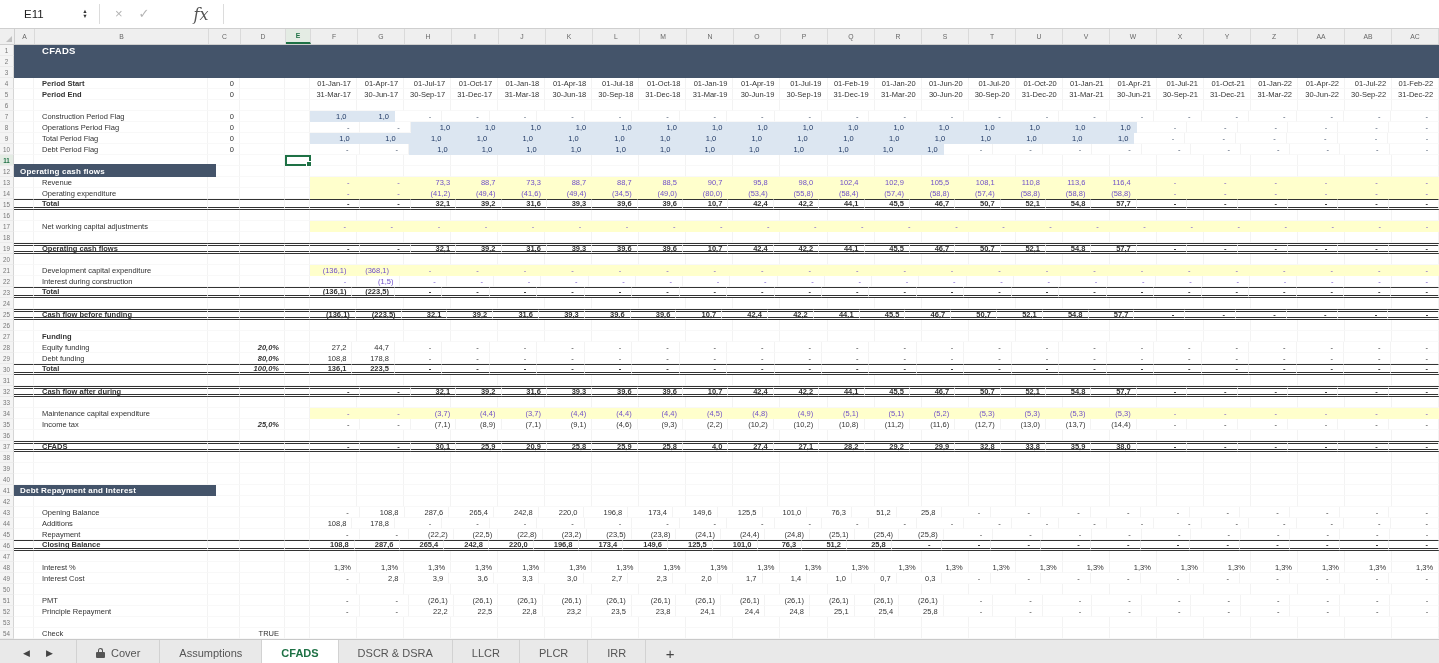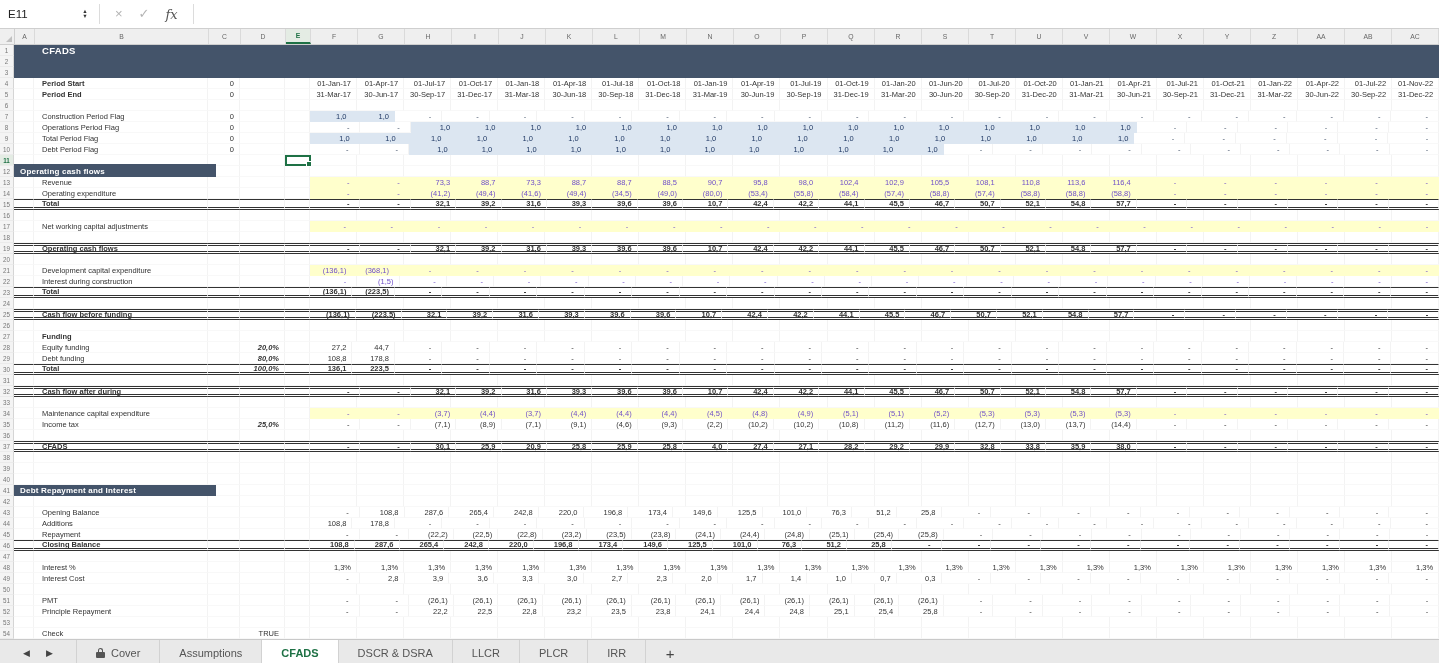--- a/index.html
+++ b/index.html
@@ -2,27 +2,27 @@
 <html><head>
 <meta charset="utf-8">
 <style>
   html,body{margin:0;padding:0;background:#fff;width:1439px;height:663px;overflow:hidden;
     font-family:"Liberation Sans",sans-serif;}
   .app{width:1439px;height:663px;display:flex;flex-direction:column;}
 
   
   .formula-bar{height:28px;min-height:28px;display:flex;align-items:center;background:#fff;
     border-bottom:1px solid #cfcfcf;}
-  .name-box{width:78px;height:100%;display:flex;align-items:center;padding-left:8px;
+  .name-box{width:78px;height:100%;display:flex;align-items:center;padding-left:24px;
     font-size:11.5px;color:#222;box-sizing:border-box;}
   .spinner{display:flex;flex-direction:column;justify-content:center;line-height:5px;
     font-size:5.5px;color:#333;width:14px;text-align:center;cursor:default;}
   .fb-sep{width:1px;height:20px;background:#dcdcdc;margin:0 7px;}
   .fb-btn{font-size:13px;color:#b3b3b3;padding:0 8px;line-height:28px;}
-  .fb-fx{font-family:"DejaVu Serif",serif;font-style:italic;font-size:13px;color:#555;padding:0 8px;}
+  .fb-fx{font-family:"DejaVu Serif",serif;font-style:italic;font-size:16px;color:#555;padding:0 8px;margin-left:28px;}
   .formula-input{flex:1;height:100%;}
 
   
   .col-headers{height:15px;min-height:15px;display:flex;background:#efefef;
     border-bottom:1px solid #cfcfcf;font-size:6.8px;color:#666;}
   .corner{width:14px;min-width:14px;border-right:1px solid #cfcfcf;position:relative;background:#efefef;}
   .corner:after{content:"";position:absolute;right:2px;bottom:2px;border-style:solid;
     border-width:0 0 6px 6px;border-color:transparent transparent #c0c0c0 transparent;}
   .colh{display:flex;align-items:center;justify-content:center;border-right:1px solid #dadada;
     box-sizing:border-box;}
@@ -241,33 +241,33 @@
         <div class="cell wp num">01-Apr-17</div>
         <div class="cell wp num">01-Jul-17</div>
         <div class="cell wp num">01-Oct-17</div>
         <div class="cell wp num">01-Jan-18</div>
         <div class="cell wp num">01-Apr-18</div>
         <div class="cell wp num">01-Jul-18</div>
         <div class="cell wp num">01-Oct-18</div>
         <div class="cell wp num">01-Jan-19</div>
         <div class="cell wp num">01-Apr-19</div>
         <div class="cell wp num">01-Jul-19</div>
-        <div class="cell wp num">01-Oct-19</div>
+        <div class="cell wp num">01-Feb-19</div>
         <div class="cell wp num">01-Jan-20</div>
         <div class="cell wp num">01-Jun-20</div>
         <div class="cell wp num">01-Jul-20</div>
         <div class="cell wp num">01-Oct-20</div>
         <div class="cell wp num">01-Jan-21</div>
         <div class="cell wp num">01-Apr-21</div>
         <div class="cell wp num">01-Jul-21</div>
         <div class="cell wp num">01-Oct-21</div>
         <div class="cell wp num">01-Jan-22</div>
         <div class="cell wp num">01-Apr-22</div>
         <div class="cell wp num">01-Jul-22</div>
-        <div class="cell wp num">01-Nov-22</div>
+        <div class="cell wp num">01-Feb-22</div>
       </div>
       <div class="row">
         <div class="gutter">5</div>
         <div class="cell wa"></div>
         <div class="cell wb lab bold">Period End</div>
         <div class="cell wc num">0</div>
         <div class="cell wd num"></div>
         <div class="cell we"></div>
         <div class="cell wp num">31-Mar-17</div>
         <div class="cell wp num">30-Jun-17</div>

